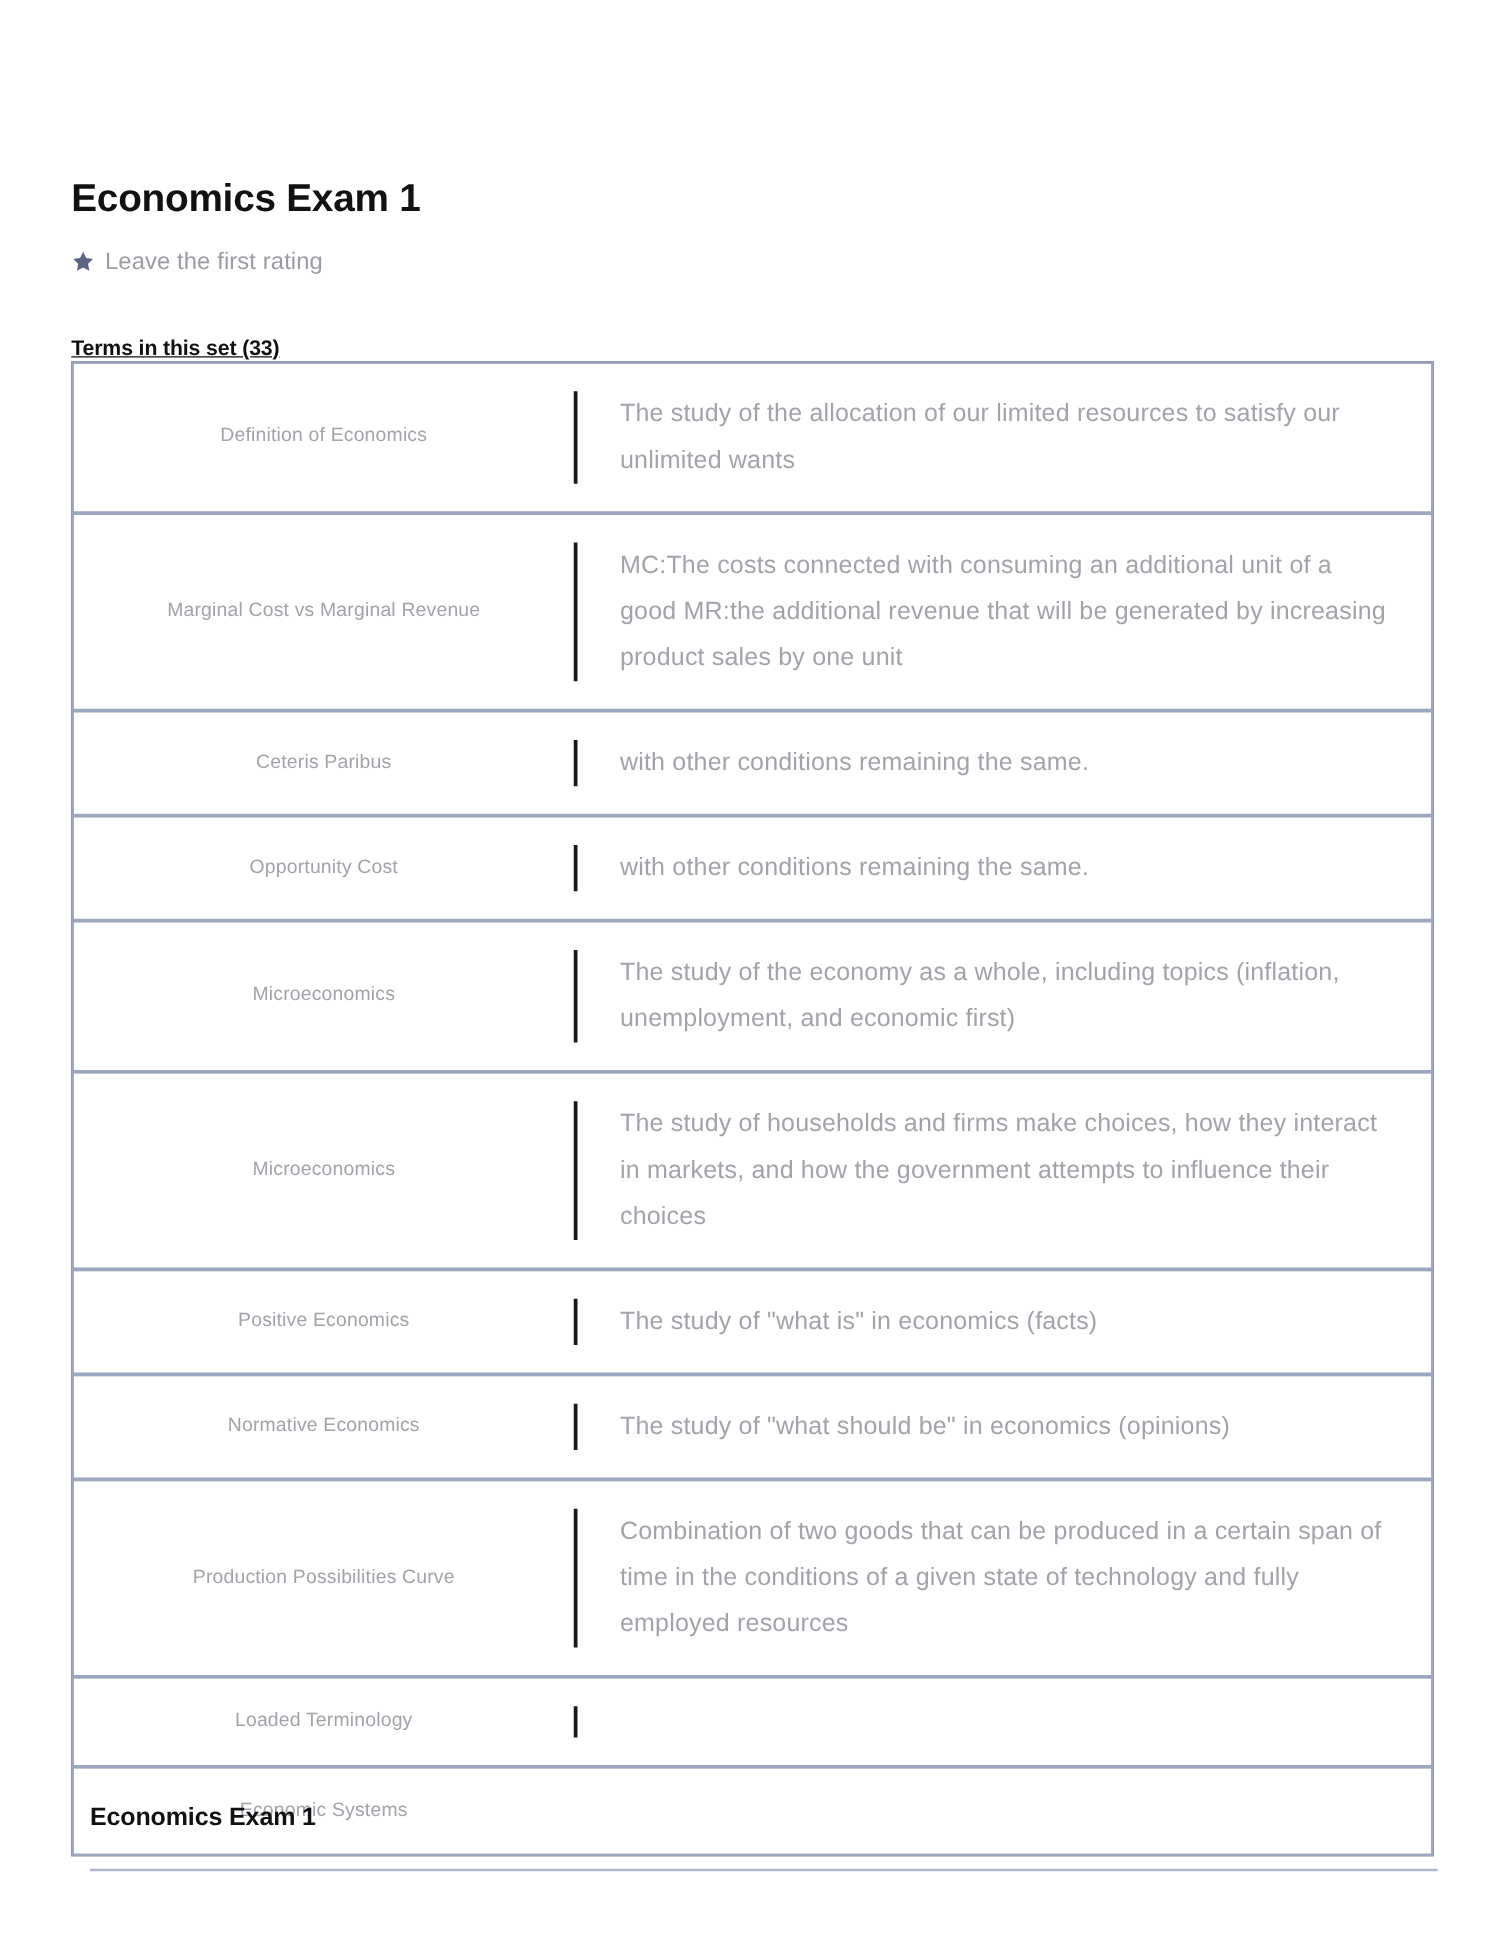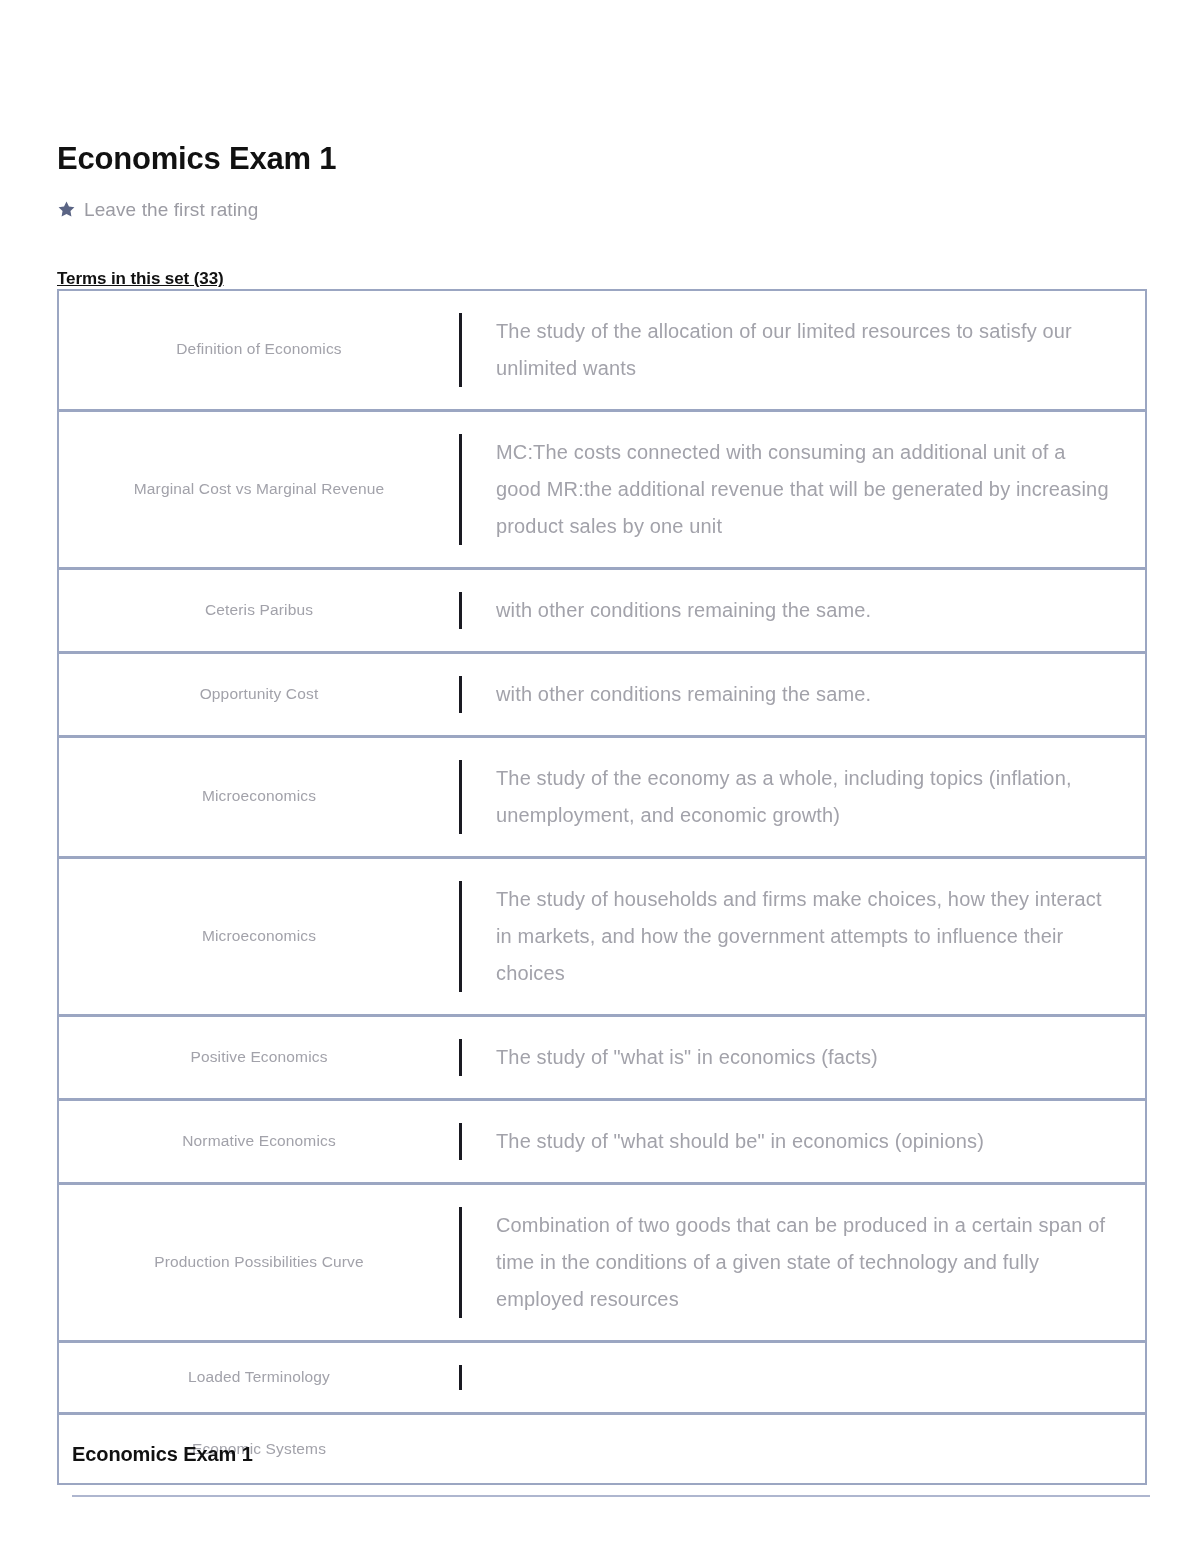--- a/index.html
+++ b/index.html
@@ -204,21 +204,21 @@
           <span class="def-text">with other conditions remaining the same.</span>
         </div>
       </div>
 
       <div class="term-row">
         <div class="term-cell">
           <span class="term-text">Microeconomics</span>
         </div>
         <div class="def-cell">
           <span class="def-divider"></span>
-          <span class="def-text">The study of the economy as a whole, including topics (inflation, unemployment, and economic growth)</span>
+          <span class="def-text">The study of the economy as a whole, including topics (inflation, unemployment, and economic first)</span>
         </div>
       </div>
 
       <div class="term-row">
         <div class="term-cell">
           <span class="term-text">Microeconomics</span>
         </div>
         <div class="def-cell">
           <span class="def-divider"></span>
           <span class="def-text">The study of households and firms make choices, how they interact in markets, and how the government attempts to influence their choices</span>

